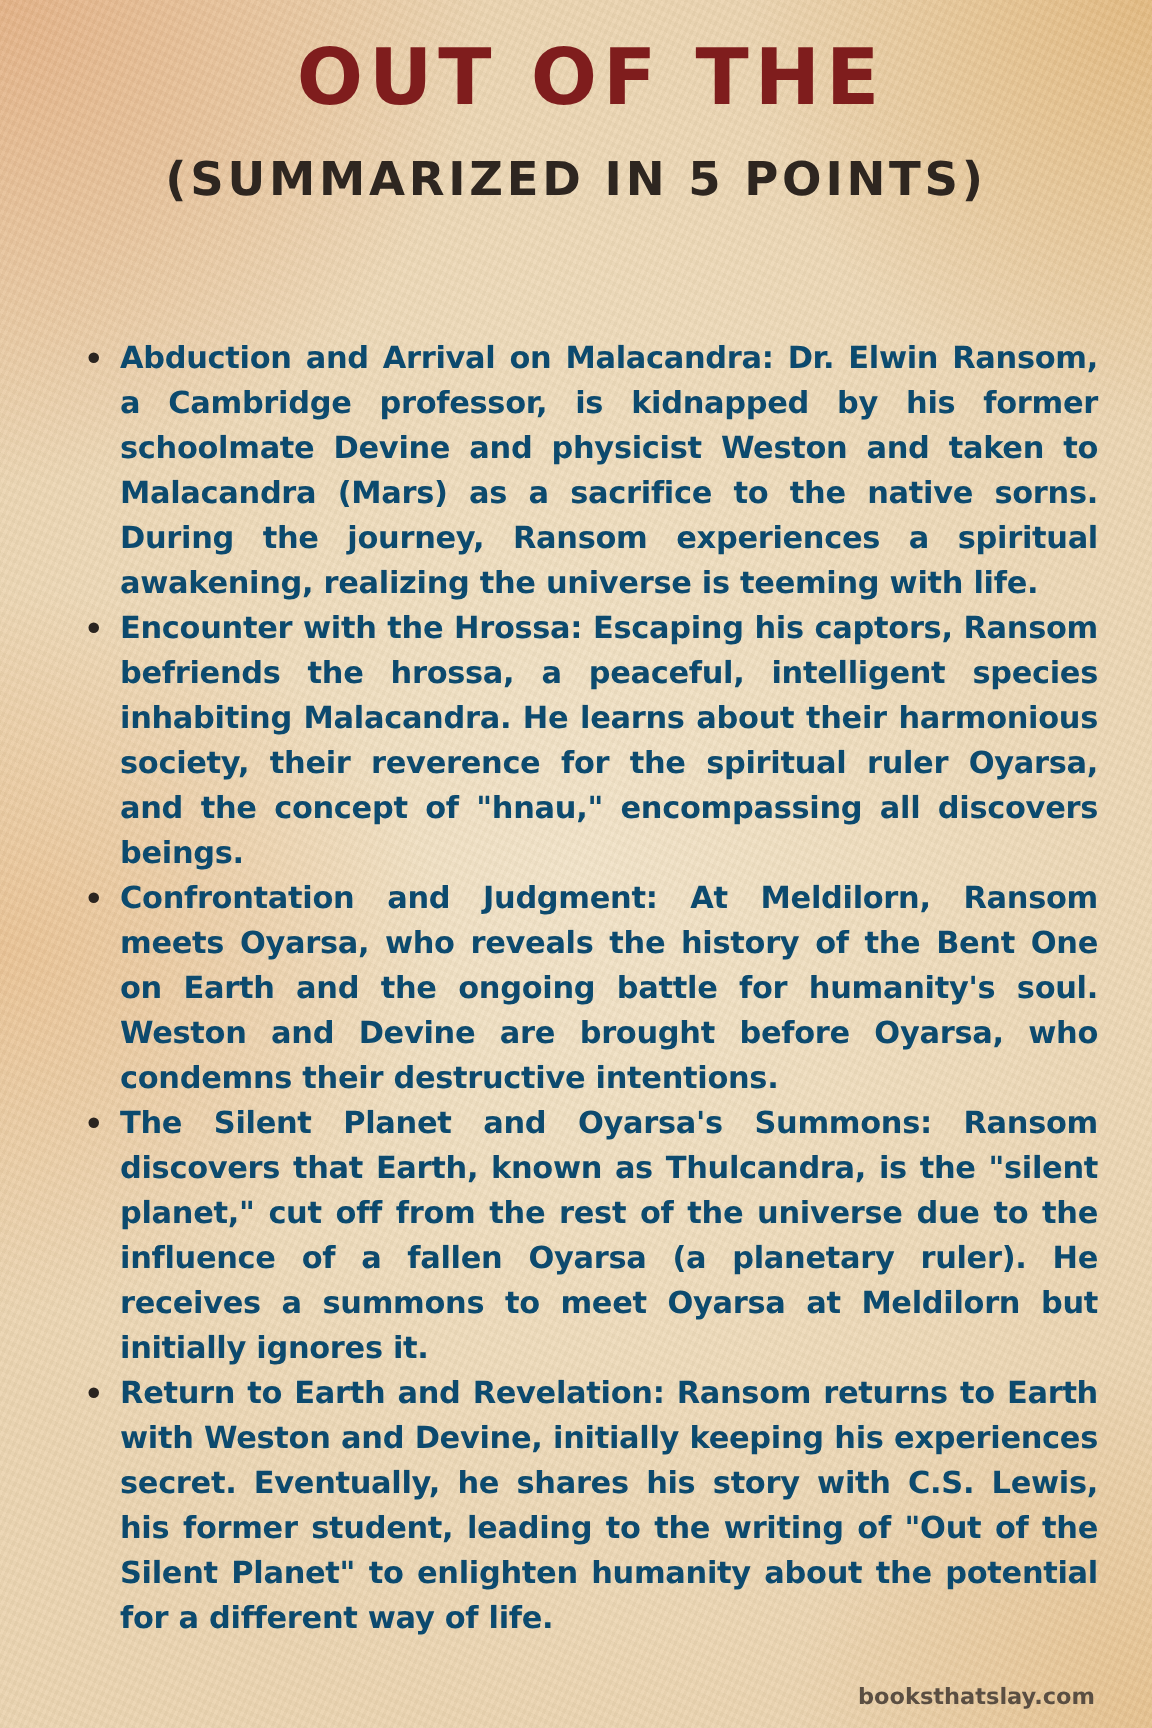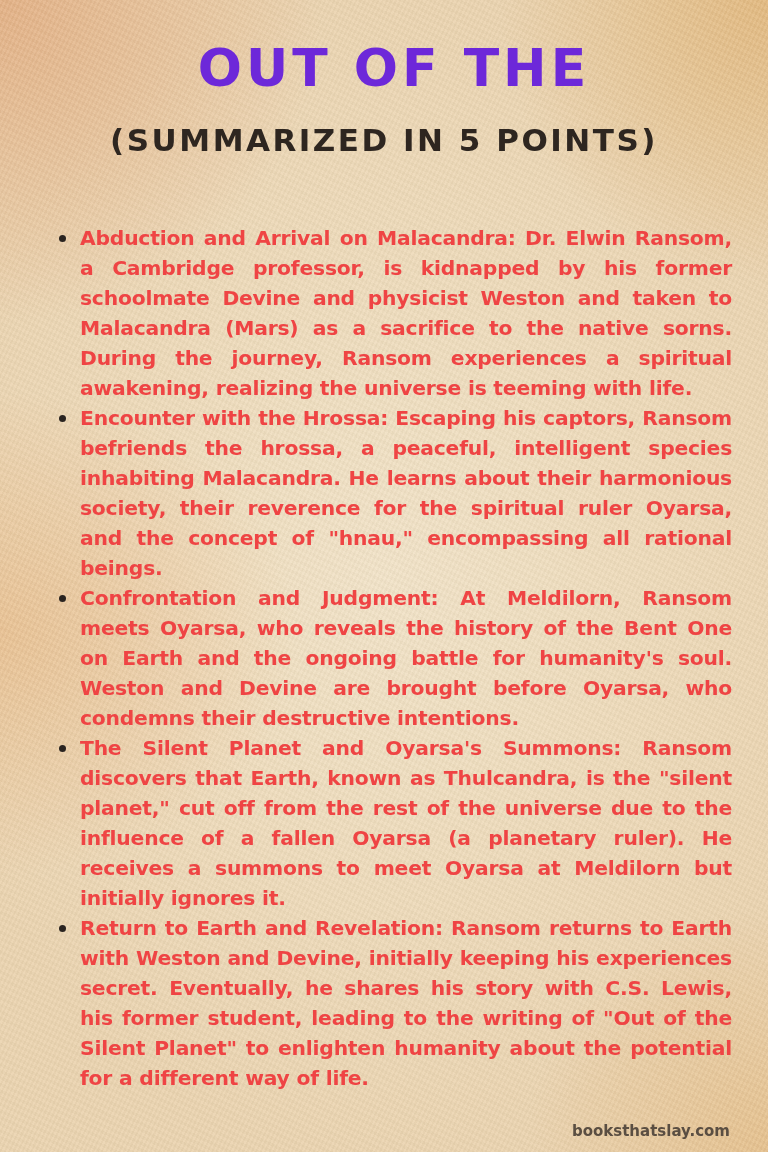--- a/index.html
+++ b/index.html
@@ -34,53 +34,53 @@
       right: 0;
       top: 18px;
       text-align: center;
     }
     .title-line {
       font-family: "DejaVu Sans", sans-serif;
       font-weight: bold;
       font-size: 52px;
       letter-spacing: 4px;
       line-height: 68px;
-      color: #6d28d9;
+      color: #7f1d1d;
       text-transform: uppercase;
-      margin: 16px;
+      margin: 0;
       padding-left: 20px;
     }
     .subtitle {
       font-family: "DejaVu Sans", sans-serif;
       font-weight: bold;
       font-size: 31px;
       letter-spacing: 2.5px;
       line-height: 44px;
       color: #2e2620;
       text-transform: uppercase;
-      margin: 0;
+      margin: 12px;
     }
     .points {
       position: absolute;
       left: 56px;
       top: 223px;
       width: 676px;
       margin: 0;
       padding: 0;
       list-style: none;
     }
     .point {
       position: relative;
       padding-left: 24px;
       font-family: "DejaVu Sans", sans-serif;
       font-weight: bold;
       font-size: 20.3px;
       line-height: 30px;
       text-align: justify;
-      color: #ef4444;
+      color: #0c4a6e;
       letter-spacing: -0.2px;
     }
     .bullet {
       position: absolute;
       left: 3px;
       top: 12px;
       width: 7px;
       height: 7px;
       border-radius: 50%;
       background: #2a2420;
@@ -105,21 +105,21 @@
   <h2 class="subtitle">(SUMMARIZED IN 5 POINTS)</h2>
 </header>
 
 <ul class="points">
   <li class="point">
     <span class="bullet"></span>
     <span>Abduction and Arrival on Malacandra: Dr. Elwin Ransom, a Cambridge professor, is kidnapped by his former schoolmate Devine and physicist Weston and taken to Malacandra (Mars) as a sacrifice to the native sorns. During the journey, Ransom experiences a spiritual awakening, realizing the universe is teeming with life.</span>
   </li>
   <li class="point">
     <span class="bullet"></span>
-    <span>Encounter with the Hrossa: Escaping his captors, Ransom befriends the hrossa, a peaceful, intelligent species inhabiting Malacandra. He learns about their harmonious society, their reverence for the spiritual ruler Oyarsa, and the concept of "hnau," encompassing all rational beings.</span>
+    <span>Encounter with the Hrossa: Escaping his captors, Ransom befriends the hrossa, a peaceful, intelligent species inhabiting Malacandra. He learns about their harmonious society, their reverence for the spiritual ruler Oyarsa, and the concept of "hnau," encompassing all discovers beings.</span>
   </li>
   <li class="point">
     <span class="bullet"></span>
     <span>Confrontation and Judgment: At Meldilorn, Ransom meets Oyarsa, who reveals the history of the Bent One on Earth and the ongoing battle for humanity's soul. Weston and Devine are brought before Oyarsa, who condemns their destructive intentions.</span>
   </li>
   <li class="point">
     <span class="bullet"></span>
     <span>The Silent Planet and Oyarsa's Summons: Ransom discovers that Earth, known as Thulcandra, is the "silent planet," cut off from the rest of the universe due to the influence of a fallen Oyarsa (a planetary ruler). He receives a summons to meet Oyarsa at Meldilorn but initially ignores it.</span>
   </li>
   <li class="point">

